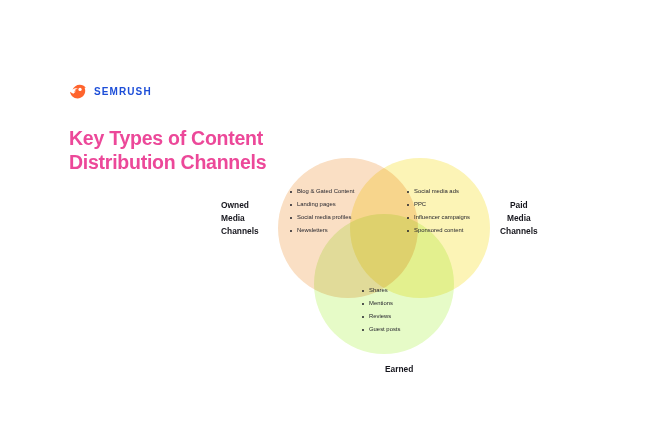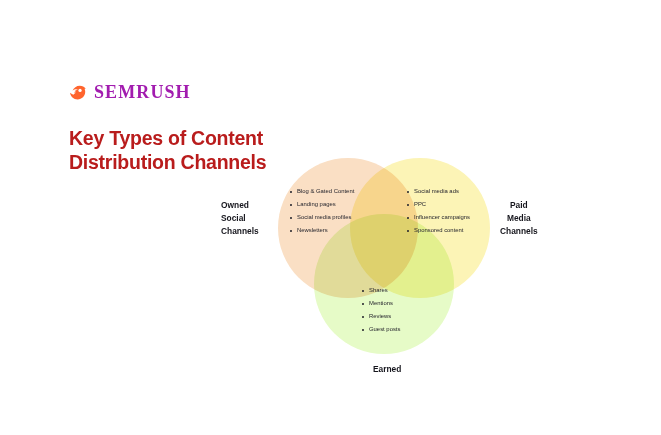--- a/index.html
+++ b/index.html
@@ -26,40 +26,39 @@
     align-items: center;
     gap: 7px;
   }
   .brand-mark {
     width: 17px;
     height: 17px;
     display: block;
     flex: 0 0 auto;
   }
   .brand-word {
-    font-size: 18px;
+    font-size: 10px;
     font-weight: bold;
     letter-spacing: 1.1px;
-    color: #a21caf;
+    color: #1d4ed8;
     line-height: 1;
     white-space: nowrap;
-    font-family: Liberation Serif, serif;
   }
 
   
   .page-title {
     position: absolute;
     left: 69px;
     top: 114px;
     width: 330px;
     font-size: 19.5px;
     font-weight: bold;
     line-height: 1.22;
     letter-spacing: -0.25px;
-    color: #b91c1c;
+    color: #ec4899;
     white-space: pre-line;
   }
 
   
   .venn {
     position: absolute;
     left: 278px;
     top: 158px;
     width: 212px;
     height: 196px;
@@ -128,21 +127,21 @@
     position: absolute;
     z-index: 5;
     font-size: 8.4px;
     font-weight: bold;
     line-height: 1.52;
     color: #16161d;
     white-space: pre-line;
   }
   .label-owned  { left: 221px; top: 199px; text-align: left; }
   .label-paid   { left: 500px; top: 199px; text-align: center; }
-  .label-earned { left: 373px; top: 363px; text-align: center; }
+  .label-earned { left: 385px; top: 363px; text-align: center; }
 </style>
 </head>
 <body>
 
 <div class="brand">
   <svg class="brand-mark" viewBox="0 0 24 24">
     <path d="M22.3 6.6c-1.9-2.6-5-4.2-8.5-4.2-4.6 0-8.6 2.9-10.2 7 1.6-1.3 3.7-2 5.9-2 .5 0 1 .1 1.5.2-1.8.3-3.4 1.1-4.7 2.3 1-.3 2-.4 3.1-.3-1.6.5-3 1.5-4 2.8.8-.2 1.7-.3 2.6-.2-1.4.7-2.5 1.8-3.3 3.1C3 14 1.3 13.4 0 12.4c.6 5.3 5.2 9.4 10.7 9.4 6 0 10.8-4.8 10.8-10.8 0-1.6-.3-3.1-.9-4.4h1.7z" fill="#ff642d"></path>
     <circle cx="14.2" cy="9.1" r="2.3" fill="#ffffff"></circle>
   </svg>
   <span class="brand-word">SEMRUSH</span>
@@ -172,18 +171,18 @@
 </ul>
 
 <ul class="bullets bullets-earned">
   <li>Shares</li>
   <li>Mentions</li>
   <li>Reviews</li>
   <li>Guest posts</li>
 </ul>
 
 <div class="venn-label label-owned">Owned
-Social
+Media
 Channels</div>
 <div class="venn-label label-paid">Paid
 Media
 Channels</div>
 <div class="venn-label label-earned">Earned</div>
 
 </body></html>

